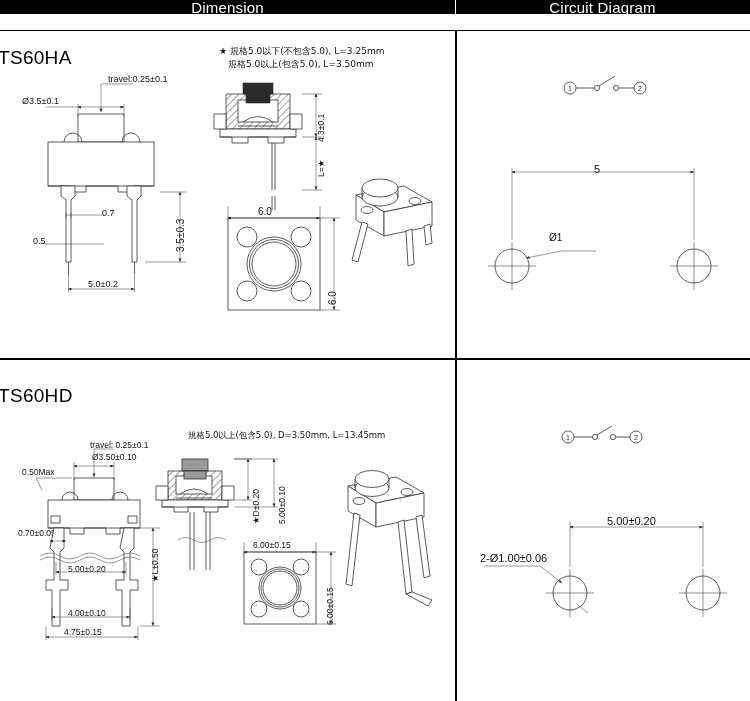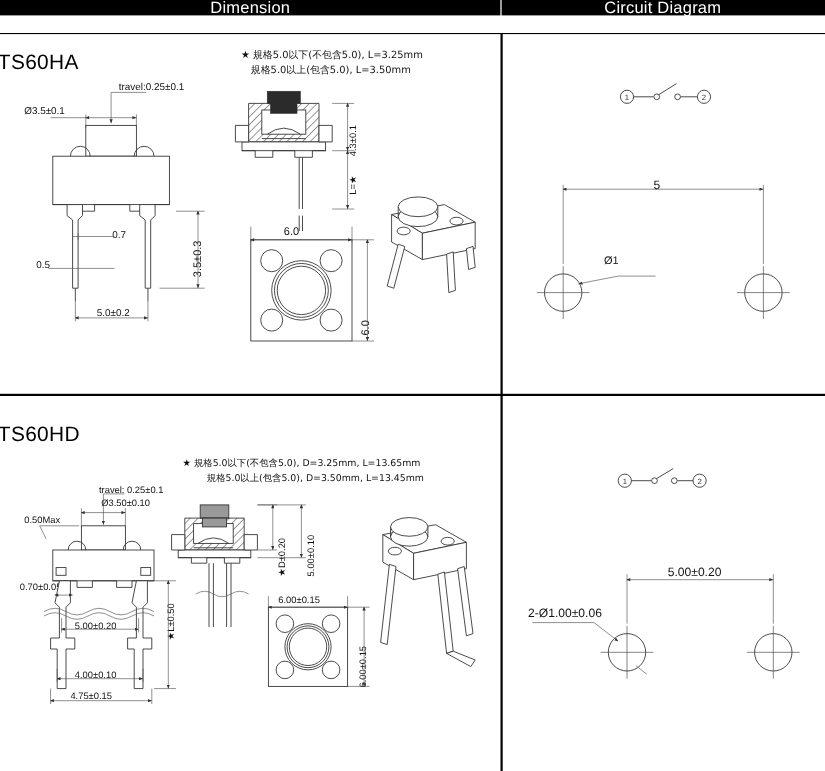--- a/index.html
+++ b/index.html
@@ -83,21 +83,20 @@
 
   <div class="t" style="left:90px;top:440px;">travel: 0.25±0.1</div>
   <div class="t" style="left:92px;top:452px;">Ø3.50±0.10</div>
   <div class="t" style="left:22px;top:467px;">0.50Max</div>
   <div class="t" style="left:18px;top:528px;">0.70±0.05</div>
   <div class="t" style="left:68px;top:564px;">5.00±0.20</div>
   <div class="vtext" style="left:150px;top:582px;">★L±0.50</div>
   <div class="t" style="left:68px;top:608px;text-align:center;">4.00±0.10</div>
   <div class="t" style="left:64px;top:627px;">4.75±0.15</div>
 
-  <div class="t cjk" style="left:166px;top:417px;">★ 規格5.0以下(不包含5.0), D=3.25mm, L=13.65mm</div>
   <div class="t cjk" style="left:188px;top:430px;">規格5.0以上(包含5.0), D=3.50mm, L=13.45mm</div>
   <div class="vtext" style="left:251px;top:524px;">★D±0.20</div>
   <div class="vtext" style="left:277px;top:524px;">5.00±0.10</div>
 
   <div class="t" style="left:253px;top:540px;">6.00±0.15</div>
   <div class="vtext" style="left:325px;top:625px;">6.00±0.15</div>
 
   <div class="t t11" style="left:607px;top:515px;">5.00±0.20</div>
   <div class="t t11" style="left:480px;top:552px;">2-Ø1.00±0.06</div>
 

